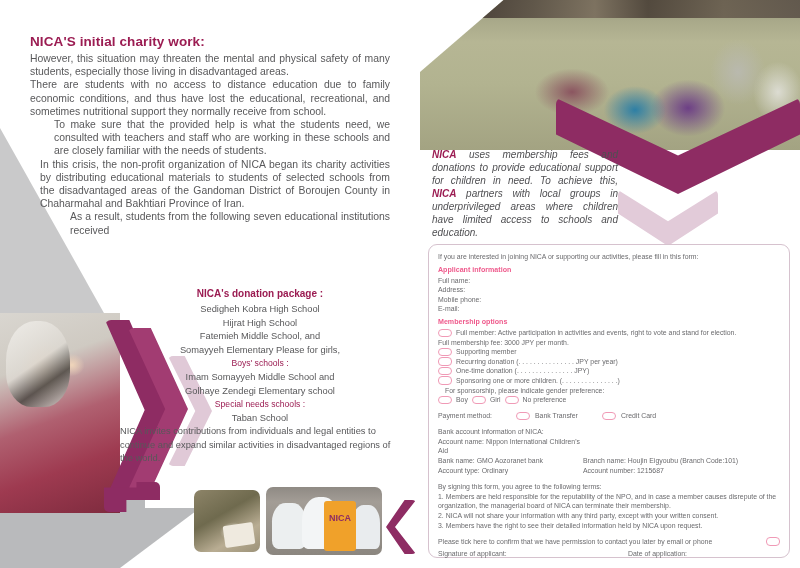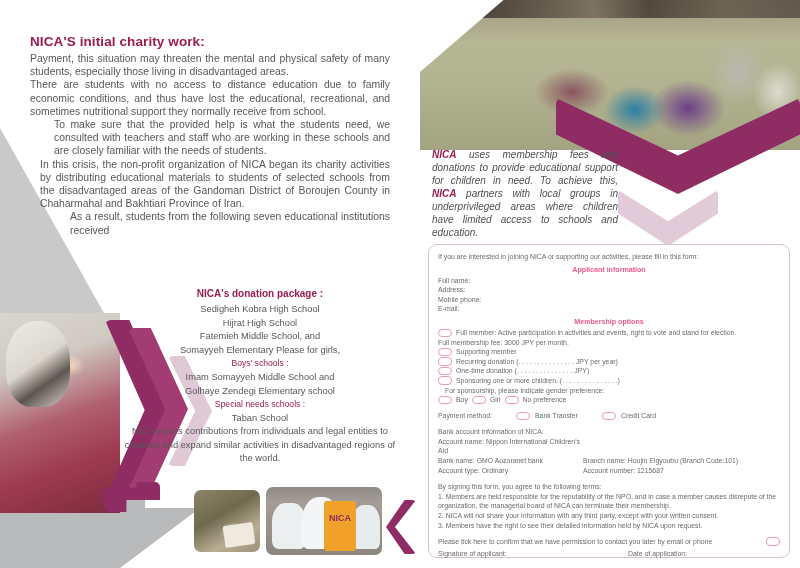--- a/index.html
+++ b/index.html
@@ -148,39 +148,39 @@
   .body-p.i2{padding-left:24px;}
   .body-p.i3{padding-left:40px;}
 
   
   .pkg{position:absolute;left:120px;top:288px;width:280px;z-index:7;text-align:center;}
   h2.pkg-title{
     margin:0 0 4px 0;font-size:10px;font-weight:700;color:#9b1c52;
   }
   .pkg-sub{font-size:8.6px;color:#9b1c52;line-height:13.6px;margin:0;}
   .pkg-item{font-size:9.3px;color:#58585a;line-height:13.6px;margin:0;text-align:center;}
-  .pkg-tail{font-size:9.3px;color:#58585a;line-height:13.4px;margin:0;text-align:center;}
+  .pkg-tail{font-size:9.3px;color:#58585a;line-height:13.4px;margin:0;text-align:left;}
 
   
   .right-col{position:absolute;left:420px;top:0;width:380px;height:568px;z-index:6;}
   .intro-italic{
     position:absolute;left:12px;top:148px;width:186px;
     font-size:10px;line-height:13px;font-style:italic;color:#4f4f52;
     text-align:justify;
   }
   .intro-italic b{color:#9b1c52;font-style:italic;font-weight:700;}
 
   .form-box{
     position:absolute;left:8px;top:244px;width:360px;height:312px;
     border:1px solid #d6c2ce;border-radius:9px;background:#fff;
     z-index:7;
   }
   .fb-in{position:absolute;left:9px;top:7px;right:9px;}
   .f-line{font-size:6.9px;line-height:9.6px;color:#6a6a6d;white-space:nowrap;}
-  .f-head{font-size:7.1px;line-height:11px;color:#ef5a8c;font-weight:600;margin-top:3px;text-align:center;}
+  .f-head{font-size:7.1px;line-height:11px;color:#ef5a8c;font-weight:600;margin-top:3px;}
   .f-row{display:flex;align-items:center;gap:4px;line-height:10.4px;}
   .cbox{
     display:inline-block;width:12px;height:6.5px;border:1px solid #f09ab6;
     border-radius:4px;flex:none;background:#fff;
   }
   .f-gap{height:7px;}
   .f-indent{padding-left:7px;}
   .pay-row{display:flex;align-items:center;gap:5px;font-size:6.9px;color:#6a6a6d;}
   .pay-row .sp{width:14px;}
   .two-col{display:flex;font-size:6.9px;color:#6a6a6d;line-height:9.6px;}
@@ -217,21 +217,21 @@
     <div class="bag-white-b"></div>
     <div class="bag-white-c"></div>
     <div class="bag-orange">
       <span>NICA</span>
     </div>
   </div>
 
   <div class="left-col">
     <div class="lc-pad">
       <h1 class="title">NICA'S initial charity work:</h1>
-      <p class="body-p">Payment, this situation may threaten the mental and physical safety of many students, especially those living in disadvantaged areas.</p>
+      <p class="body-p">However, this situation may threaten the mental and physical safety of many students, especially those living in disadvantaged areas.</p>
       <p class="body-p">There are students with no access to distance education due to family economic conditions, and thus have lost the educational, recreational, and sometimes nutritional support they normally receive from school.</p>
       <p class="body-p i2">To make sure that the provided help is what the students need, we consulted with teachers and staff who are working in these schools and are closely familiar with the needs of students.</p>
       <p class="body-p indent">In this crisis, the non-profit organization of NICA began its charity activities by distributing educational materials to students of selected schools from the disadvantaged areas of the Gandoman District of Boroujen County in Chaharmahal and Bakhtiari Province of Iran.</p>
       <p class="body-p i3">As a result, students from the following seven educational institutions received</p>
     </div>
 
     <div class="pkg">
       <h2 class="pkg-title">NICA's donation package :</h2>
 
       <p class="pkg-item">Sedigheh  Kobra High School</p>

